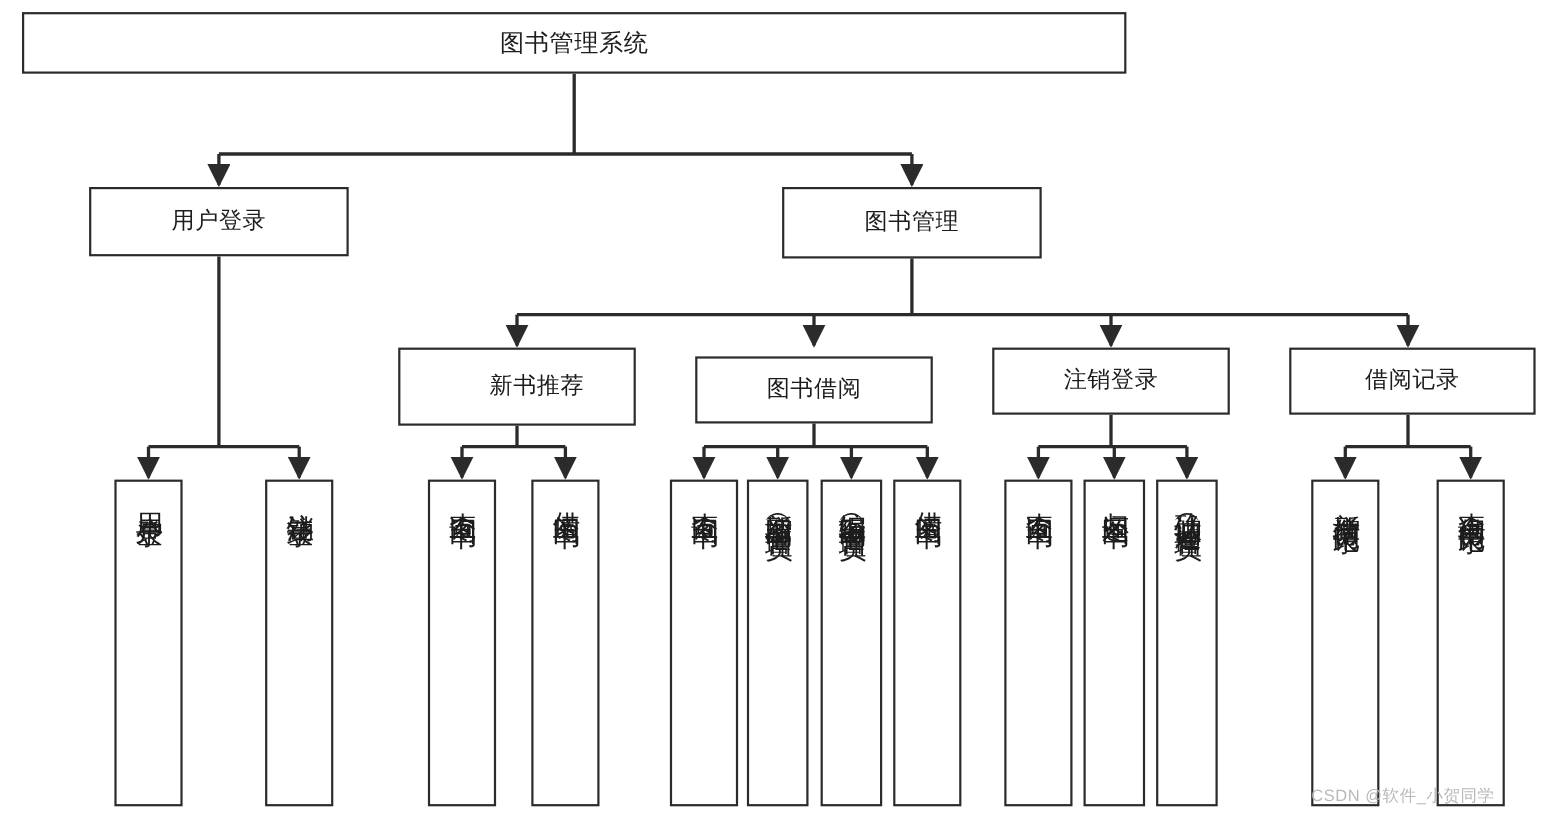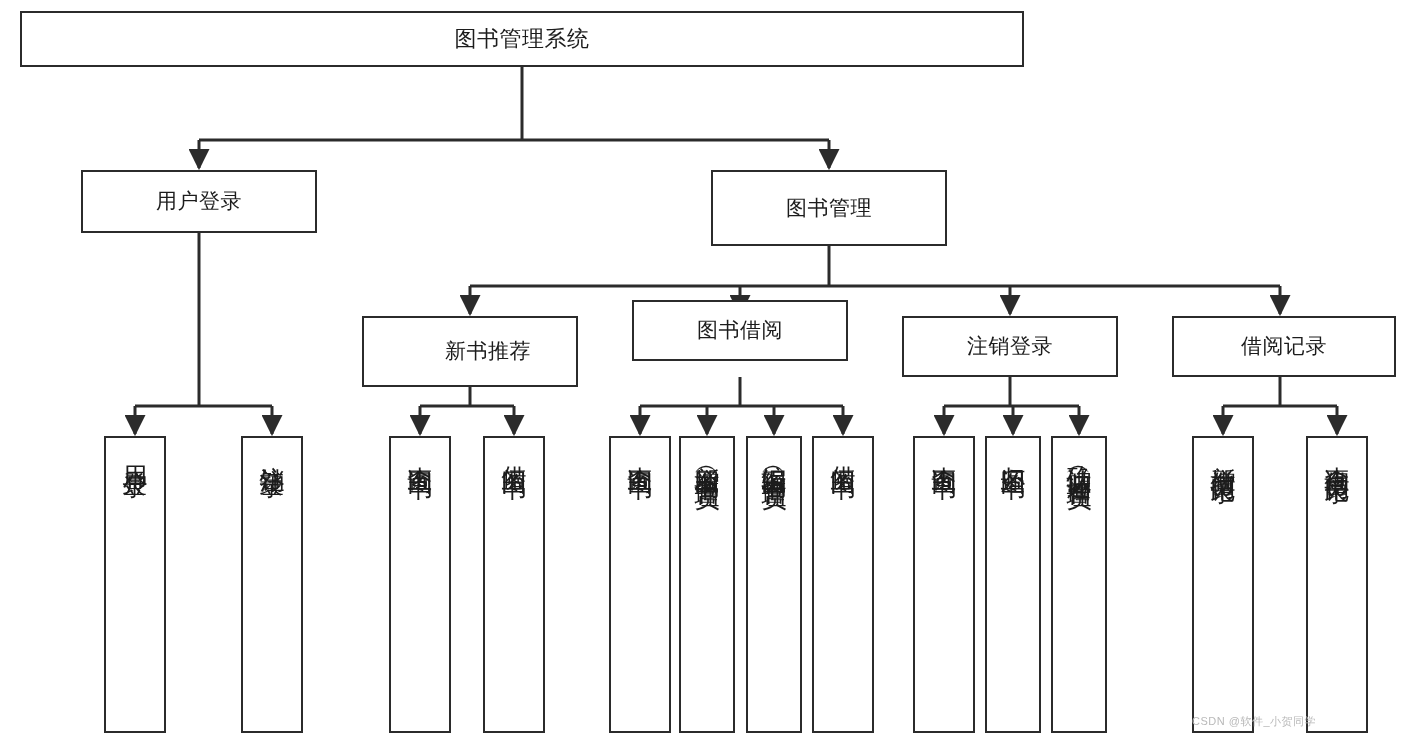--- a/index.html
+++ b/index.html
@@ -61,21 +61,21 @@
     text-orientation: upright;
     font-size: 25px;
     line-height: 1.0;
     letter-spacing: 3px;
     white-space: nowrap;
   }
   #watermark {
     position: absolute;
     left: 1192px;
     top: 714px;
-    font-size: 11px;
+    font-size: 15px;
     color: #b9b9b9;
     white-space: nowrap;
     letter-spacing: 0.5px;
     font-family: "Liberation Sans", "DejaVu Sans", sans-serif;
   }
 </style>
 </head>
 <body>
 
 <div id="canvas">
@@ -123,28 +123,28 @@
       </g>
   </svg>
 
   <div class="node h root" style="left: 20px; top: 11px; width: 1004px; height: 56px;">
     <span class="lbl">图书管理系统</span>
   </div>
 
   <div class="node h" style="left: 81px; top: 170px; width: 236px; height: 63px;">
     <span class="lbl">用户登录</span>
   </div>
-  <div class="node h" style="left: 711px; top: 170px; width: 236px; height: 76px;">
+  <div class="node h" style="left: 711px; top: 170px; width: 236px; height: 65px;">
     <span class="lbl">图书管理</span>
   </div>
 
   <div class="node h" style="left: 362px; top: 316px; width: 216px; height: 71px; padding-left: 36px;">
     <span class="lbl">新书推荐</span>
   </div>
-  <div class="node h" style="left: 632px; top: 300px; width: 216px; height: 61px;">
+  <div class="node h" style="left: 632px; top: 324px; width: 216px; height: 61px;">
     <span class="lbl">图书借阅</span>
   </div>
   <div class="node h" style="left: 902px; top: 316px; width: 216px; height: 61px;">
     <span class="lbl">注销登录</span>
   </div>
   <div class="node h" style="left: 1172px; top: 316px; width: 224px; height: 61px;">
     <span class="lbl">借阅记录</span>
   </div>
 
   <div class="node v" style="left: 104px; top: 436px; width: 62px; height: 297px;">

